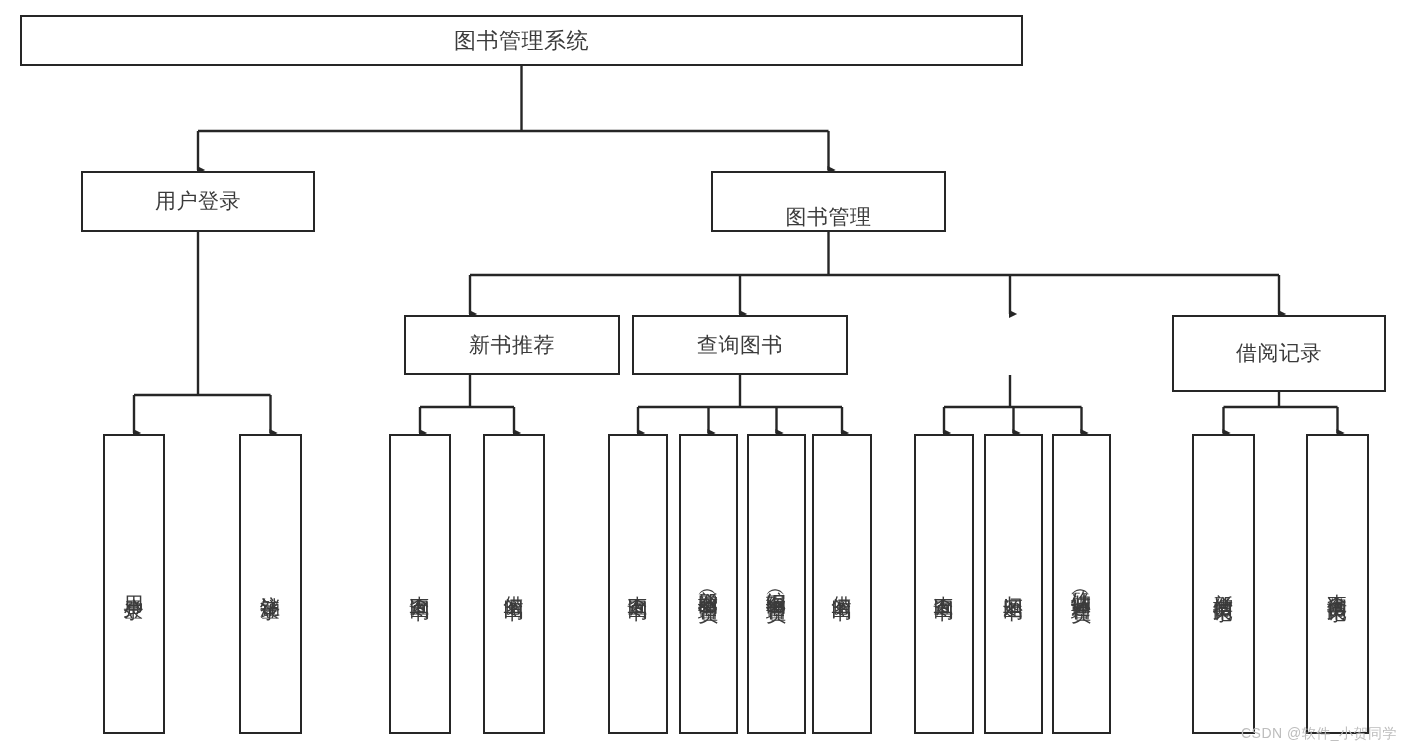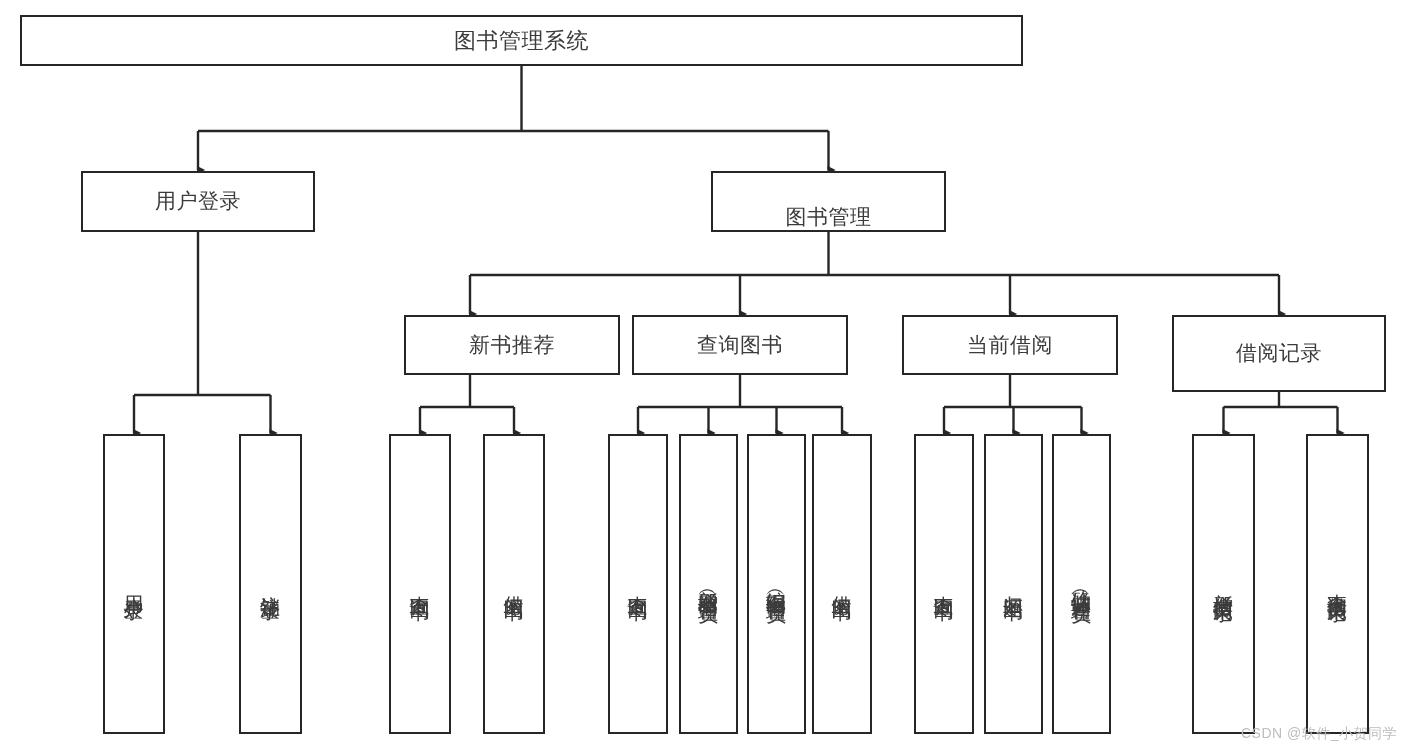--- a/index.html
+++ b/index.html
@@ -135,23 +135,20 @@
   </div>
 
   <div class="node level3" style="left: 362px; top: 315px; width: 216px; height: 60px; margin-left: 42px;">
     <span class="node-label">新书推荐</span>
   </div>
 
   <div class="node level3" style="left: 632px; top: 315px; width: 216px; height: 60px;">
     <span class="node-label">查询图书</span>
   </div>
 
-  <div class="node level3" style="left: 902px; top: 315px; width: 216px; height: 60px;">
-    <span class="node-label">当前借阅</span>
-  </div>
 
   <div class="node level3" style="left: 1172px; top: 315px; width: 214px; height: 77px;">
     <span class="node-label">借阅记录</span>
   </div>
 
   <div class="node vertical leaf" style="left: 103px; top: 434px; width: 62px; height: 300px;">
     <span class="node-label">用户登录</span>
   </div>
 
   <div class="node vertical leaf" style="left: 239px; top: 434px; width: 63px; height: 300px;">

